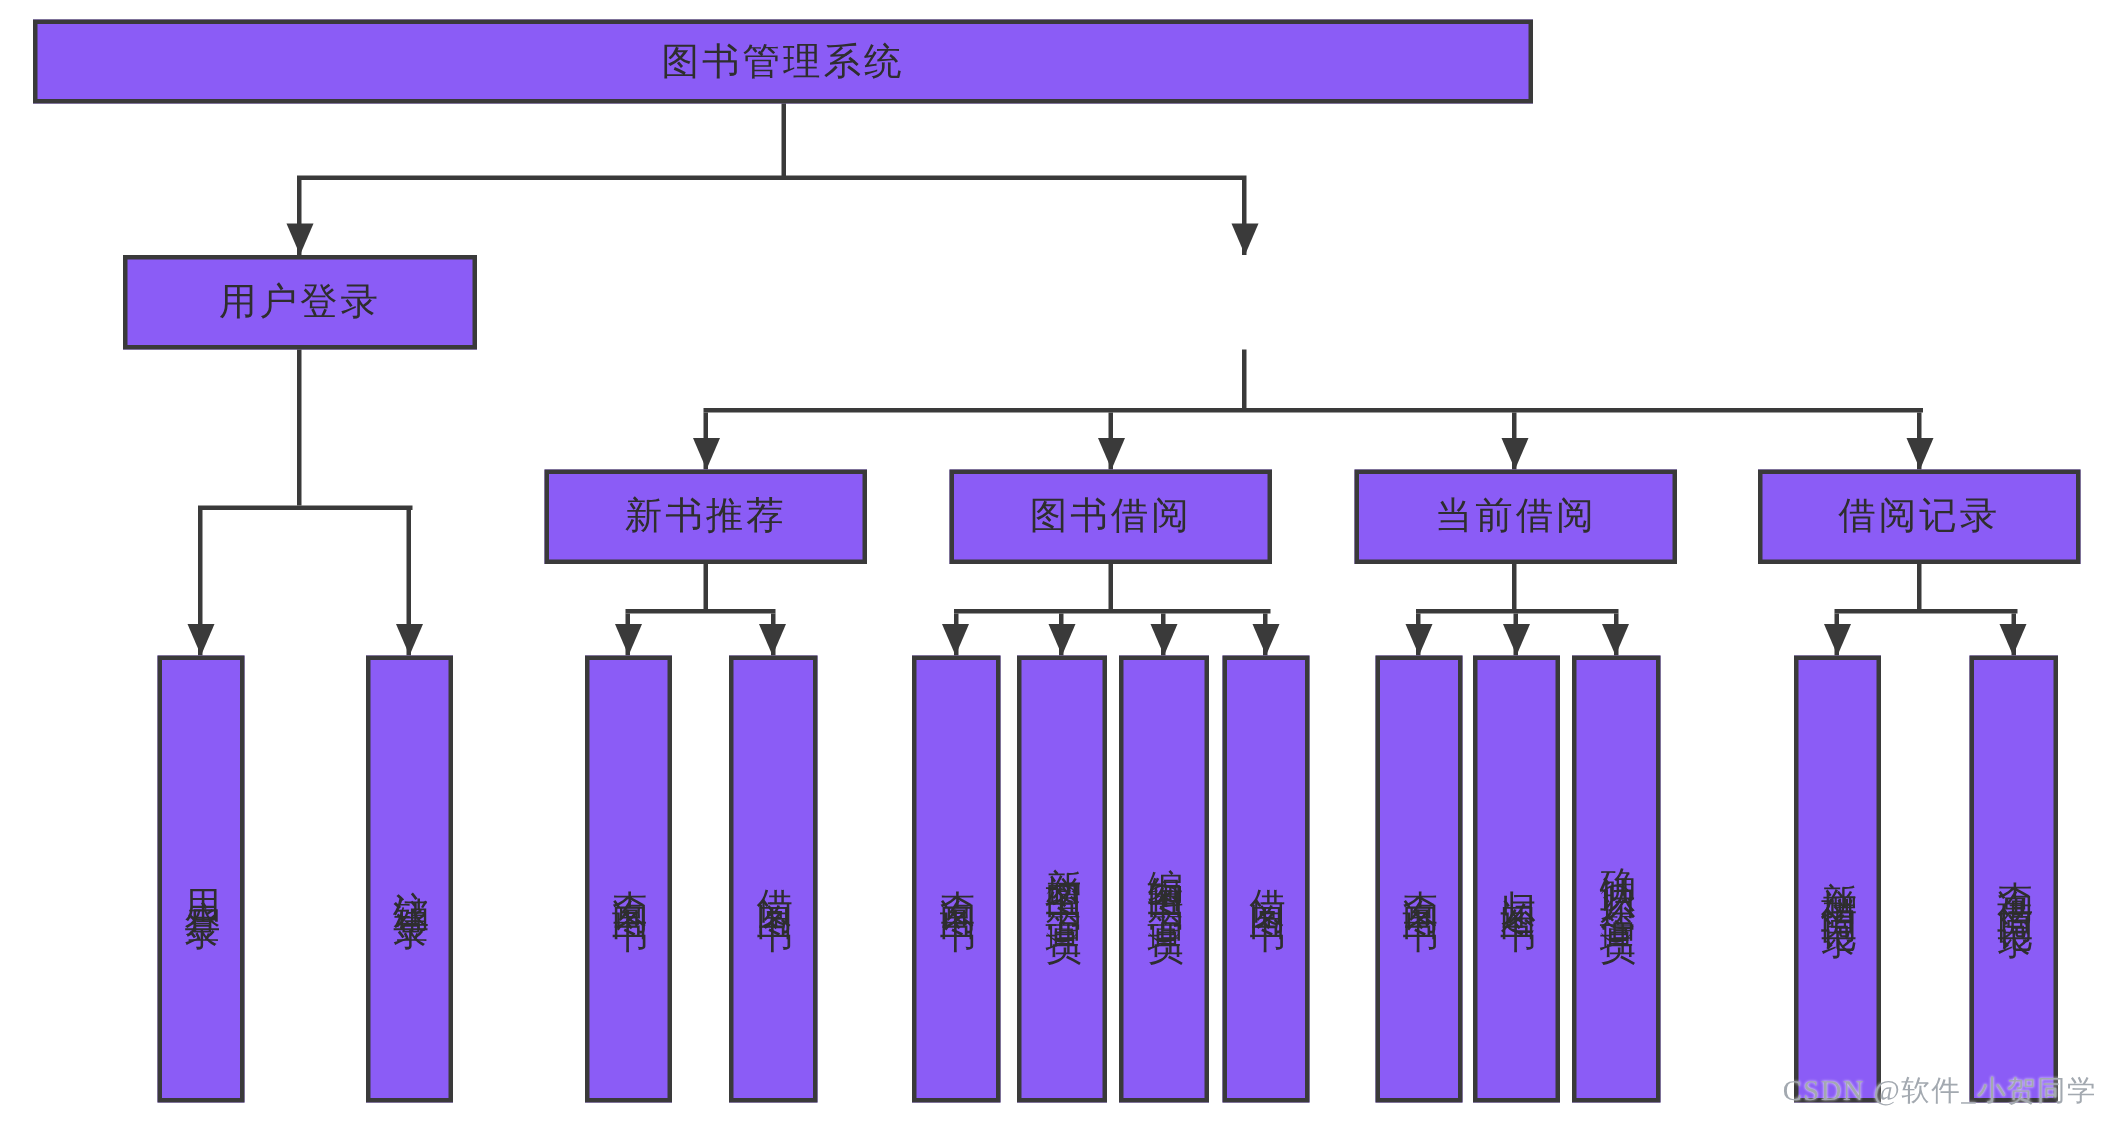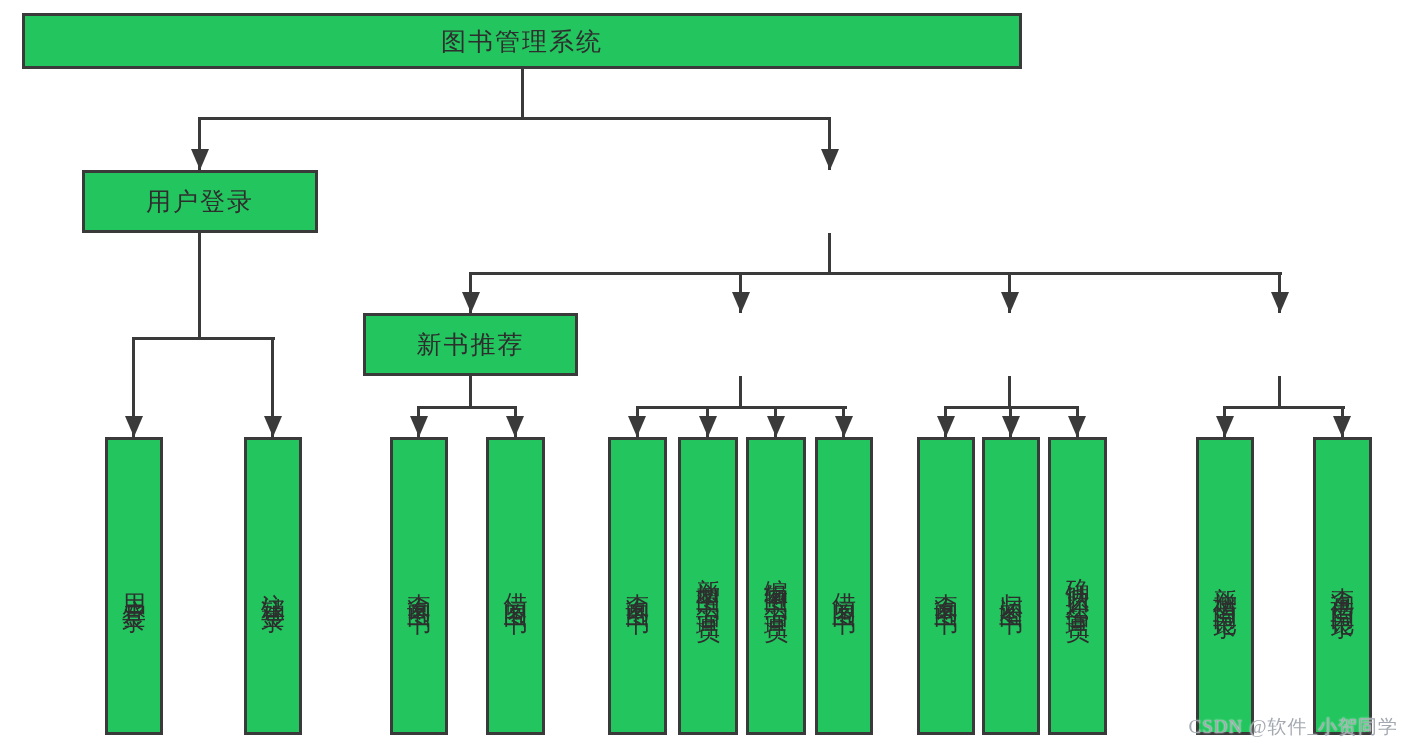--- a/index.html
+++ b/index.html
@@ -7,21 +7,21 @@
     --text:#2e2e2e;
     --bg:#ffffff;
     --wm:#a3a9b0;
   }
   html,body{margin:0;padding:0;background:var(--bg);}
   #stage{
     position:relative;width:1405px;height:747px;background:var(--bg);
     font-family:"Liberation Sans","DejaVu Sans",sans-serif;overflow:hidden;
   }
   .box{
-    position:absolute;box-sizing:border-box;background:#22c55e;
+    position:absolute;box-sizing:border-box;background:#8b5cf6;
     border:3px solid var(--line);
     display:flex;align-items:center;justify-content:center;
   }
   .hlabel{
     font-size:25px;letter-spacing:2px;color:var(--text);white-space:nowrap;line-height:1;
   }
   .leaf{top:437px;height:298px;}
   .l3{top:313px;height:63px;width:215px;}
   .vlabel{
     writing-mode:vertical-rl;text-orientation:mixed;
@@ -72,20 +72,29 @@
   <div class="line" style="left:739px;top:275px;width:3px;height:38px;"></div>
   <div class="line" style="left:1008px;top:275px;width:3px;height:38px;"></div>
   <div class="line" style="left:1278px;top:275px;width:3px;height:38px;"></div>
   <div class="arrow" style="left:462px;top:292px;"></div>
   <div class="arrow" style="left:732px;top:292px;"></div>
   <div class="arrow" style="left:1001px;top:292px;"></div>
   <div class="arrow" style="left:1271px;top:292px;"></div>
 
   <div class="box l3" style="left:363px;">
     <span class="hlabel">新书推荐</span>
+  </div>
+  <div class="box l3" style="left:633px;">
+    <span class="hlabel">图书借阅</span>
+  </div>
+  <div class="box l3" style="left:903px;">
+    <span class="hlabel">当前借阅</span>
+  </div>
+  <div class="box l3" style="left:1172px;">
+    <span class="hlabel">借阅记录</span>
   </div>
 
   <div class="line" style="left:469px;top:376px;width:3px;height:31px;"></div>
   <div class="line" style="left:417px;top:406px;width:100px;height:3px;"></div>
   <div class="line" style="left:417px;top:409px;width:3px;height:28px;"></div>
   <div class="line" style="left:514px;top:409px;width:3px;height:28px;"></div>
   <div class="arrow" style="left:410px;top:416px;"></div>
   <div class="arrow" style="left:506px;top:416px;"></div>
 
   <div class="line" style="left:739px;top:376px;width:3px;height:31px;"></div>

